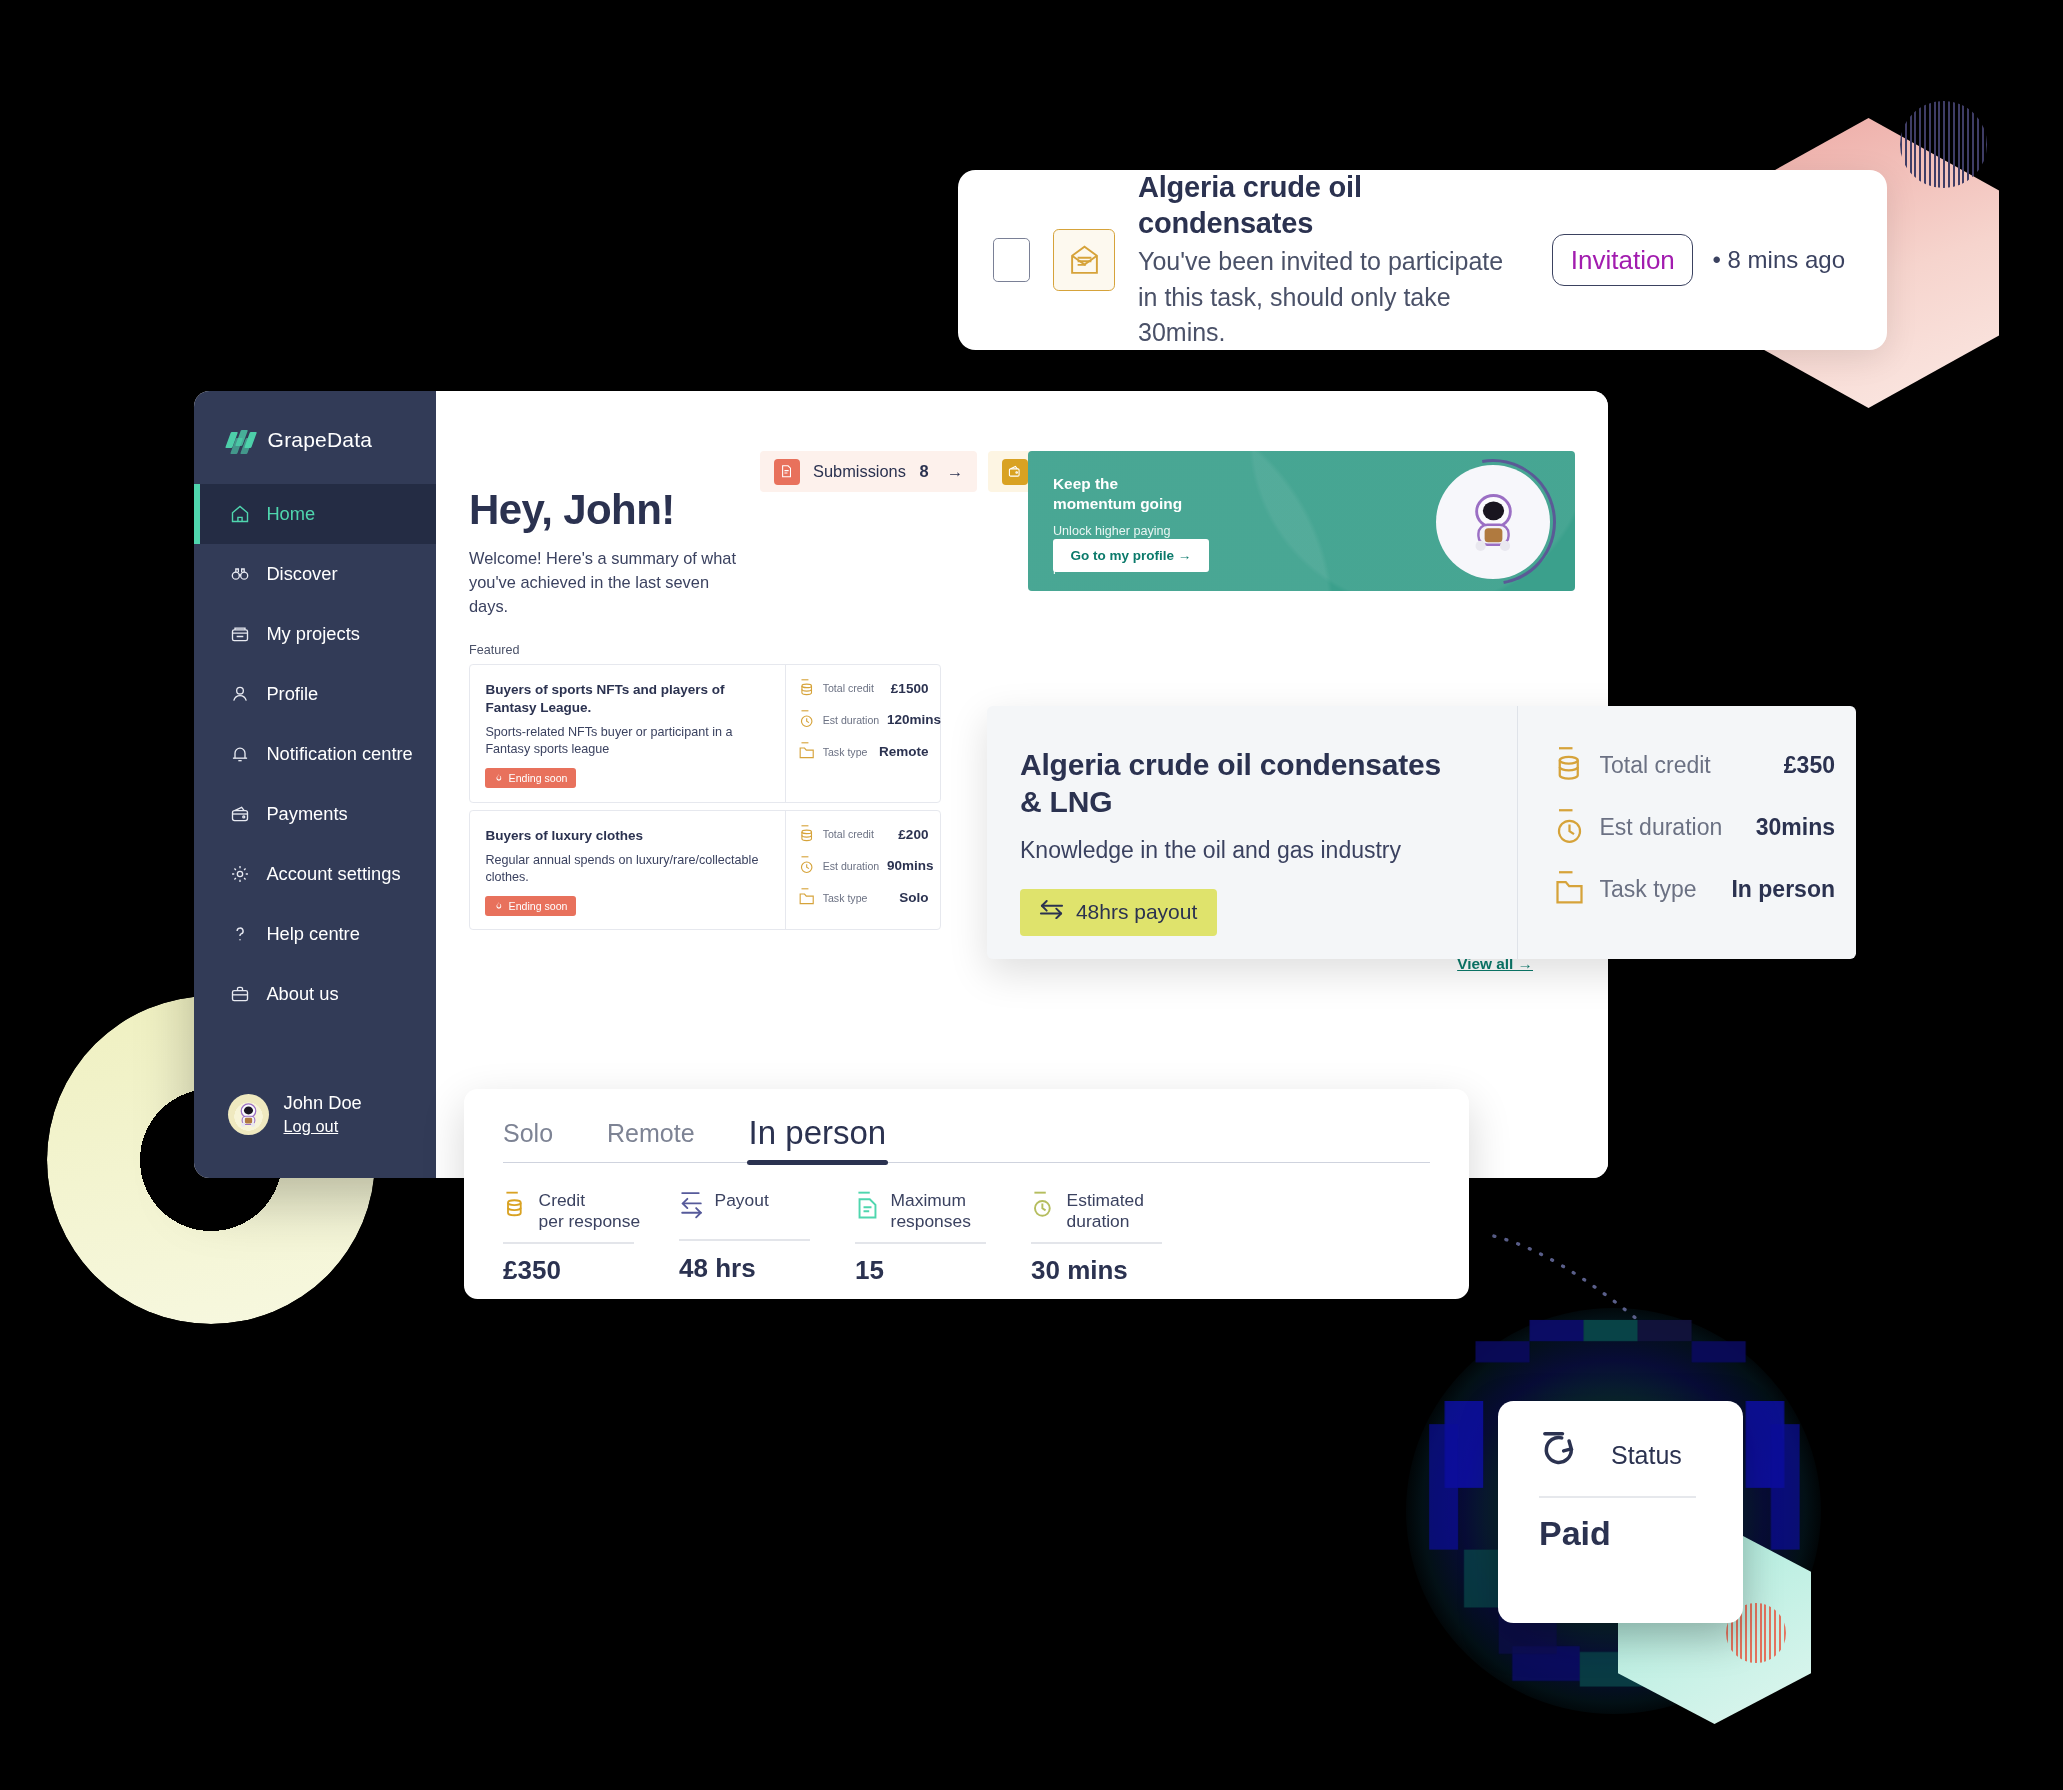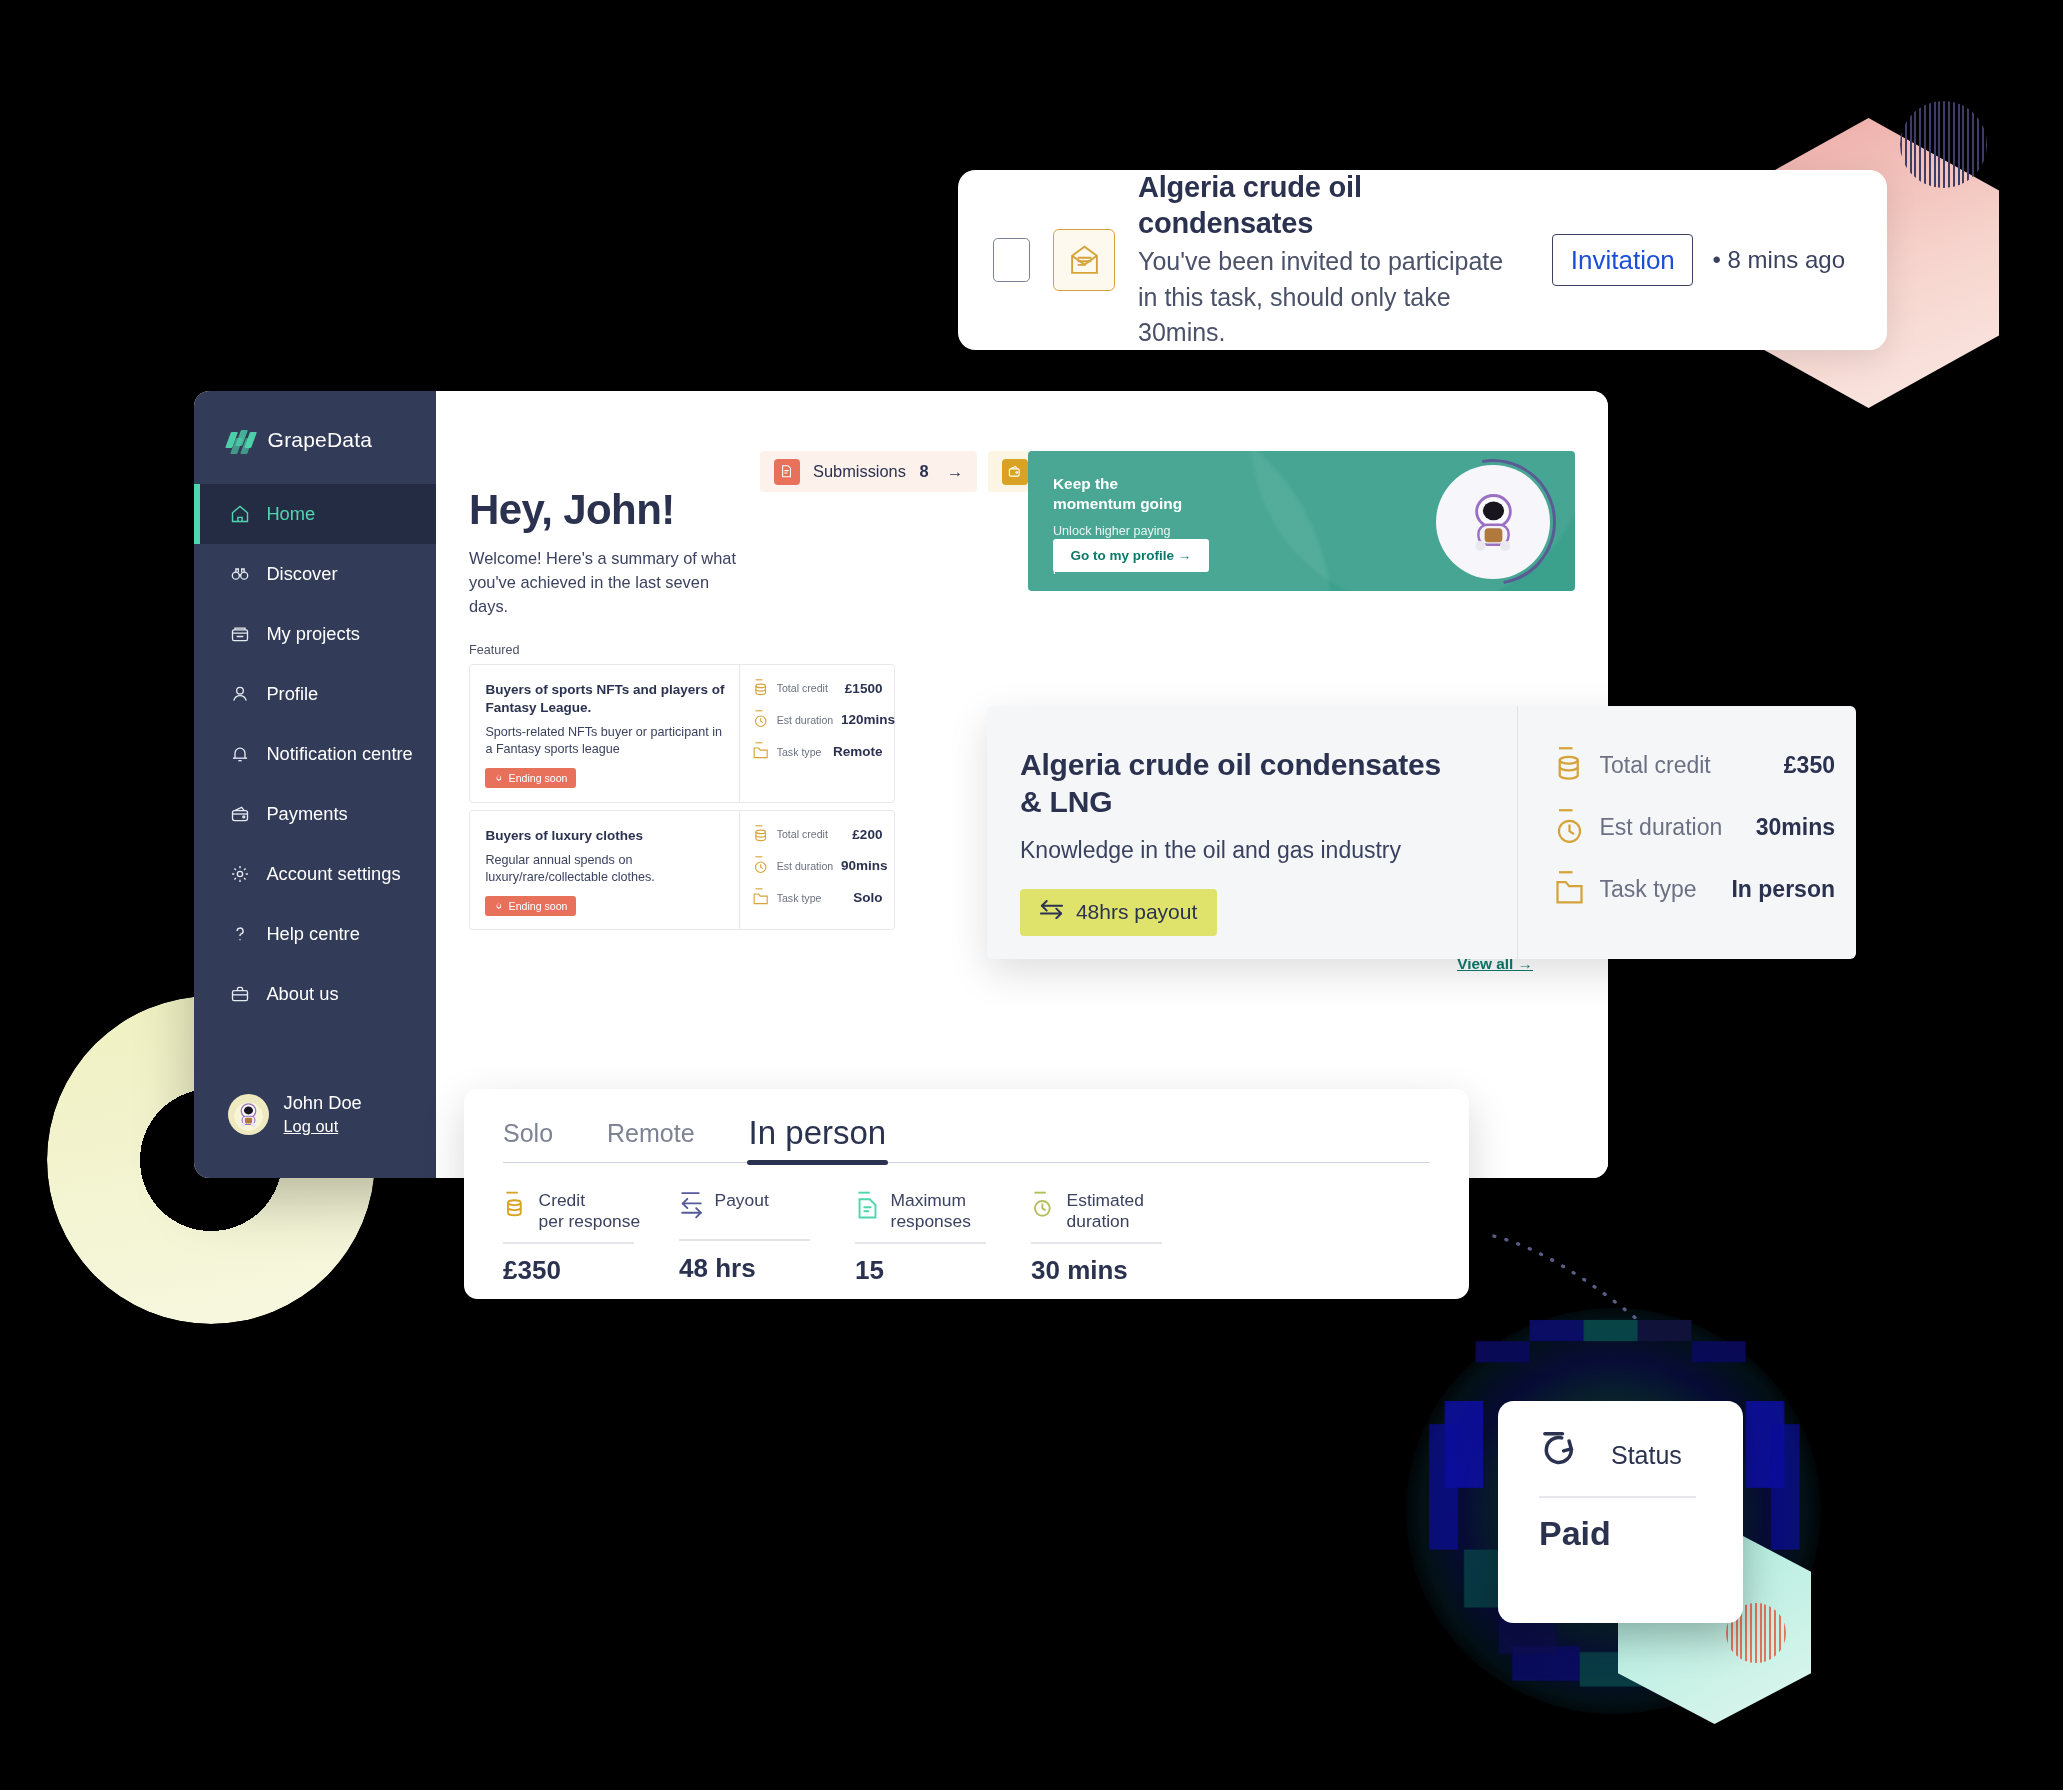--- a/index.html
+++ b/index.html
@@ -59,22 +59,22 @@
   .tcheck{width:37px;height:44px;border:1.9px solid #7a8096;border-radius:4.8px;flex:0 0 auto;background:#fff;}
   .tenvelope{
     width:62px;height:62px;border:1.5px solid #d6a33a;border-radius:5.8px;background:#fdf9ef;
     display:flex;align-items:center;justify-content:center;flex:0 0 auto;
   }
   .ttext{flex:1;min-width:0;}
   .ttitle{font-size:29px;font-weight:700;color:#2b3250;letter-spacing:-0.2px;line-height:1.25;}
   .tbody{font-size:25px;color:#4a5168;line-height:1.42;margin-top:2.9px;max-width:401px;}
   .tright{display:flex;align-items:center;gap:19.3px;flex:0 0 auto;}
   .tbadge{
-    border:1.5px solid #3b4260;border-radius:4px;padding:9.7px 17.4px;
-    font-size:26px;color:#1d4ed8;background:#fff;
+    border:1.5px solid #3b4260;border-radius:12px;padding:9.7px 17.4px;
+    font-size:26px;color:#a21caf;background:#fff;
   }
   .tago{font-size:24px;color:#3b4260;white-space:nowrap;}
 
   
   .dash{
     position:absolute;left:194px;top:391px;width:1414px;height:787px;
     border-radius:15.4px;overflow:hidden;display:flex;
     box-shadow:0 21px 58px rgba(0,0,0,.25);
     background:#fff;
   }
@@ -150,21 +150,21 @@
     background:#f7f7fb;display:flex;align-items:center;justify-content:center;
   }
   .promo-ring{
     position:absolute;right:19.3px;top:7.7px;width:126px;height:126px;border-radius:50%;
     border:3.9px solid #5a5a96;border-left-color:transparent;border-bottom-color:transparent;
     transform:rotate(35deg);
   }
 
   .featured-label{font-size:12.6px;color:#4a5168;margin-top:25px;}
   .cards{display:flex;gap:0;margin-top:6.8px;align-items:flex-start;}
-  .fcol{width:426px;flex:0 0 auto;display:flex;flex-direction:column;gap:7.7px;}
+  .fcol{width:472px;flex:0 0 auto;display:flex;flex-direction:column;gap:7.7px;}
   .fcard{
     border:1px solid #e6e8ee;border-radius:3.9px;background:#fff;display:flex;min-height:108px;
   }
   .fc-left{flex:1;padding:15.4px 13.5px 13.5px 15.4px;border-right:1px solid #e6e8ee;}
   .fc-title{font-size:13.5px;font-weight:700;color:#2b3250;line-height:1.35;}
   .fc-desc{font-size:12.6px;color:#3b4260;line-height:1.38;margin-top:6.8px;}
   .fc-badge{
     display:inline-flex;align-items:center;gap:4.8px;background:#e8715c;color:#fff;
     font-size:10.6px;border-radius:2.9px;padding:3.9px 8.7px;margin-top:9.7px;
   }

